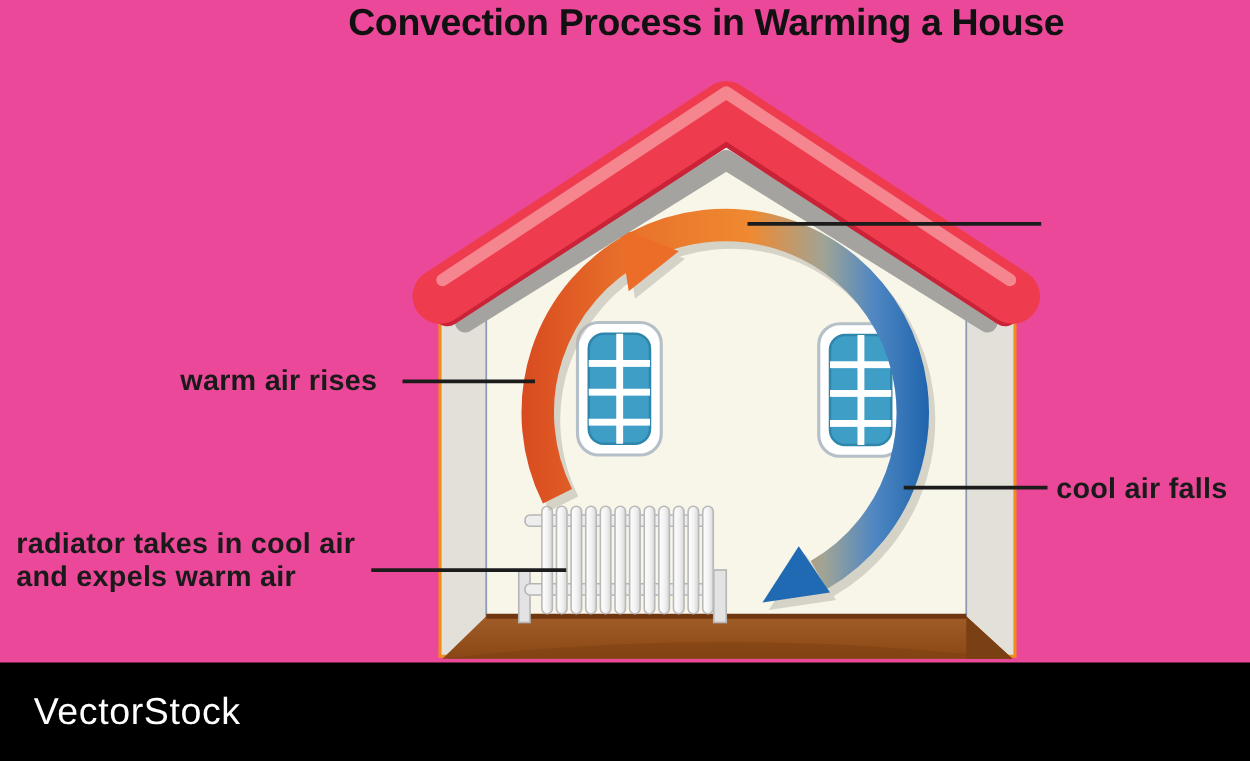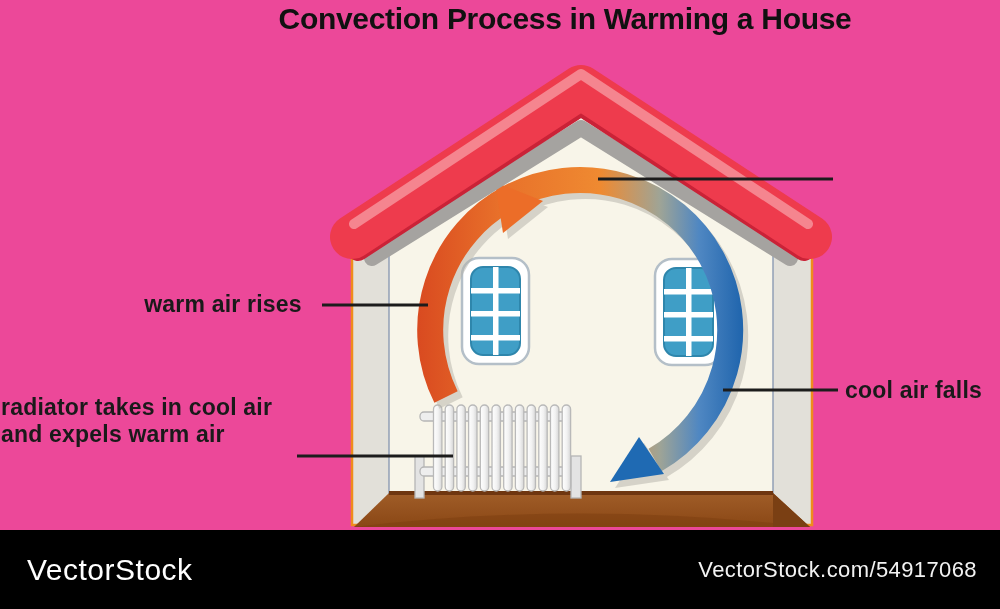--- a/index.html
+++ b/index.html
@@ -6,21 +6,21 @@
   #canvas{position:relative;width:1000px;height:609px;background:#ec4899;overflow:hidden;
           font-family:Liberation Sans, sans-serif;}
   #scene{position:absolute;left:0;top:0;}
   .lbl{position:absolute;color:#1a1a1a;font-weight:bold;font-size:23px;line-height:27px;
        white-space:pre-line;letter-spacing:0.2px;}
   #title{position:absolute;left:130px;top:2px;width:870px;text-align:center;
          color:#111;font-weight:bold;font-size:30px;letter-spacing:-0.3px;}
   #lbl-warm{left:130px;top:291px;width:186px;text-align:center;}
   #lbl-conv{left:843px;top:162px;}
   #lbl-cool{left:845px;top:377px;}
-  #lbl-rad{left:1px;top:394px;}
+  #lbl-rad{left:1px;top:421px;padding-left:12px;}
   #wm-bar{position:absolute;left:0;top:530px;width:1000px;height:79px;background:#000;
           display:flex;align-items:center;justify-content:space-between;
           padding:0 23px 0 27px;box-sizing:border-box;}
   #wm-brand{color:#fff;font-size:30px;letter-spacing:0.5px;font-weight:normal;}
   #wm-url{color:#f2f2f2;font-size:22px;letter-spacing:0.4px;}
 </style>
 </head>
 <body>
 
 <div id="canvas">
@@ -121,16 +121,15 @@
   <div id="lbl-warm" class="lbl">warm air rises</div>
 
 
   <div id="lbl-cool" class="lbl">cool air falls</div>
 
   <div id="lbl-rad" class="lbl">radiator takes in cool air
 and expels warm air</div>
 
   <div id="wm-bar">
     <span id="wm-brand">VectorStock</span>
-    <span id="wm-url">VectorStock.com/54917068</span>
   </div>
 
 </div>
 
 </body></html>

